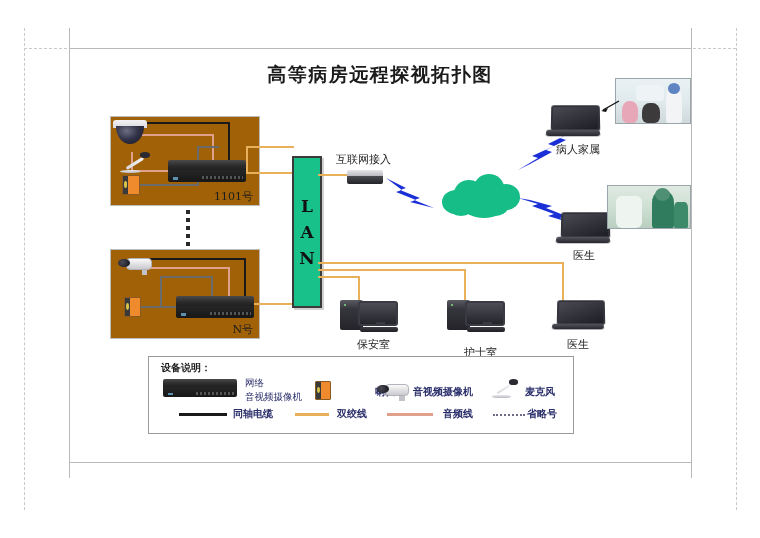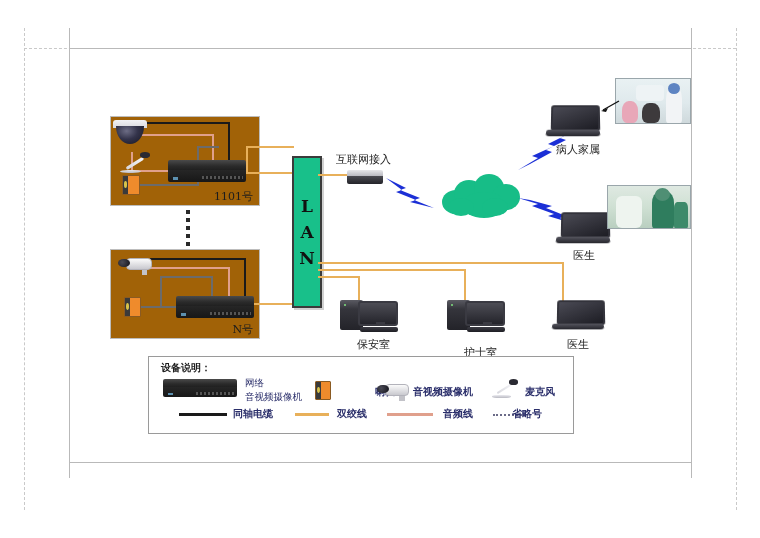--- a/index.html
+++ b/index.html
@@ -216,20 +216,21 @@
 <div id="page">
 
   <div class="guide-dash-v" style="left:24px;top:28px;height:482px;"></div>
   <div class="guide-dash-v" style="left:736px;top:28px;height:482px;"></div>
   <div class="guide-dash-h" style="left:24px;top:48px;width:712px;"></div>
   <div class="guide-solid-v" style="left:69px;top:28px;height:450px;"></div>
   <div class="guide-solid-v" style="left:691px;top:28px;height:450px;"></div>
   <div class="guide-solid-h" style="left:69px;top:48px;width:622px;"></div>
   <div class="guide-solid-h" style="left:69px;top:462px;width:622px;"></div>
 
+  <div id="title">高等病房远程探视拓扑图</div>
 
   <div class="room" style="left:110px;top:116px;width:148px;height:88px;">
     <div class="room-label">1101号</div>
   </div>
 
   <div class="w w-blk" style="left:132px;top:122px;width:98px;height:2px;"></div>
   <div class="w w-blk" style="left:228px;top:122px;width:2px;height:42px;"></div>
 
   <div class="w w-sal" style="left:131px;top:134px;width:82px;height:1.5px;"></div>
   <div class="w w-sal" style="left:212px;top:134px;width:1.5px;height:32px;"></div>
@@ -435,17 +436,17 @@
     <div class="lg-line" style="left:30px;top:56px;width:48px;height:2.5px;background:#1a1a1a;"></div>
     <div class="lg-txt2" style="left:84px;top:50px;">同轴电缆</div>
 
     <div class="lg-line" style="left:146px;top:56px;width:34px;height:2.5px;background:#e8b05a;"></div>
     <div class="lg-txt2" style="left:188px;top:50px;">双绞线</div>
 
     <div class="lg-line" style="left:238px;top:56px;width:46px;height:2.5px;background:#e0a08c;"></div>
     <div class="lg-txt2" style="left:294px;top:50px;">音频线</div>
 
     <div class="lg-dot" style="left:344px;top:57px;width:32px;"></div>
-    <div class="lg-txt2" style="left:363px;top:50px;text-align:right;">省略号</div>
+    <div class="lg-txt2" style="left:378px;top:50px;text-align:right;">省略号</div>
   </div>
 
 
 </div>
 
 </body></html>

